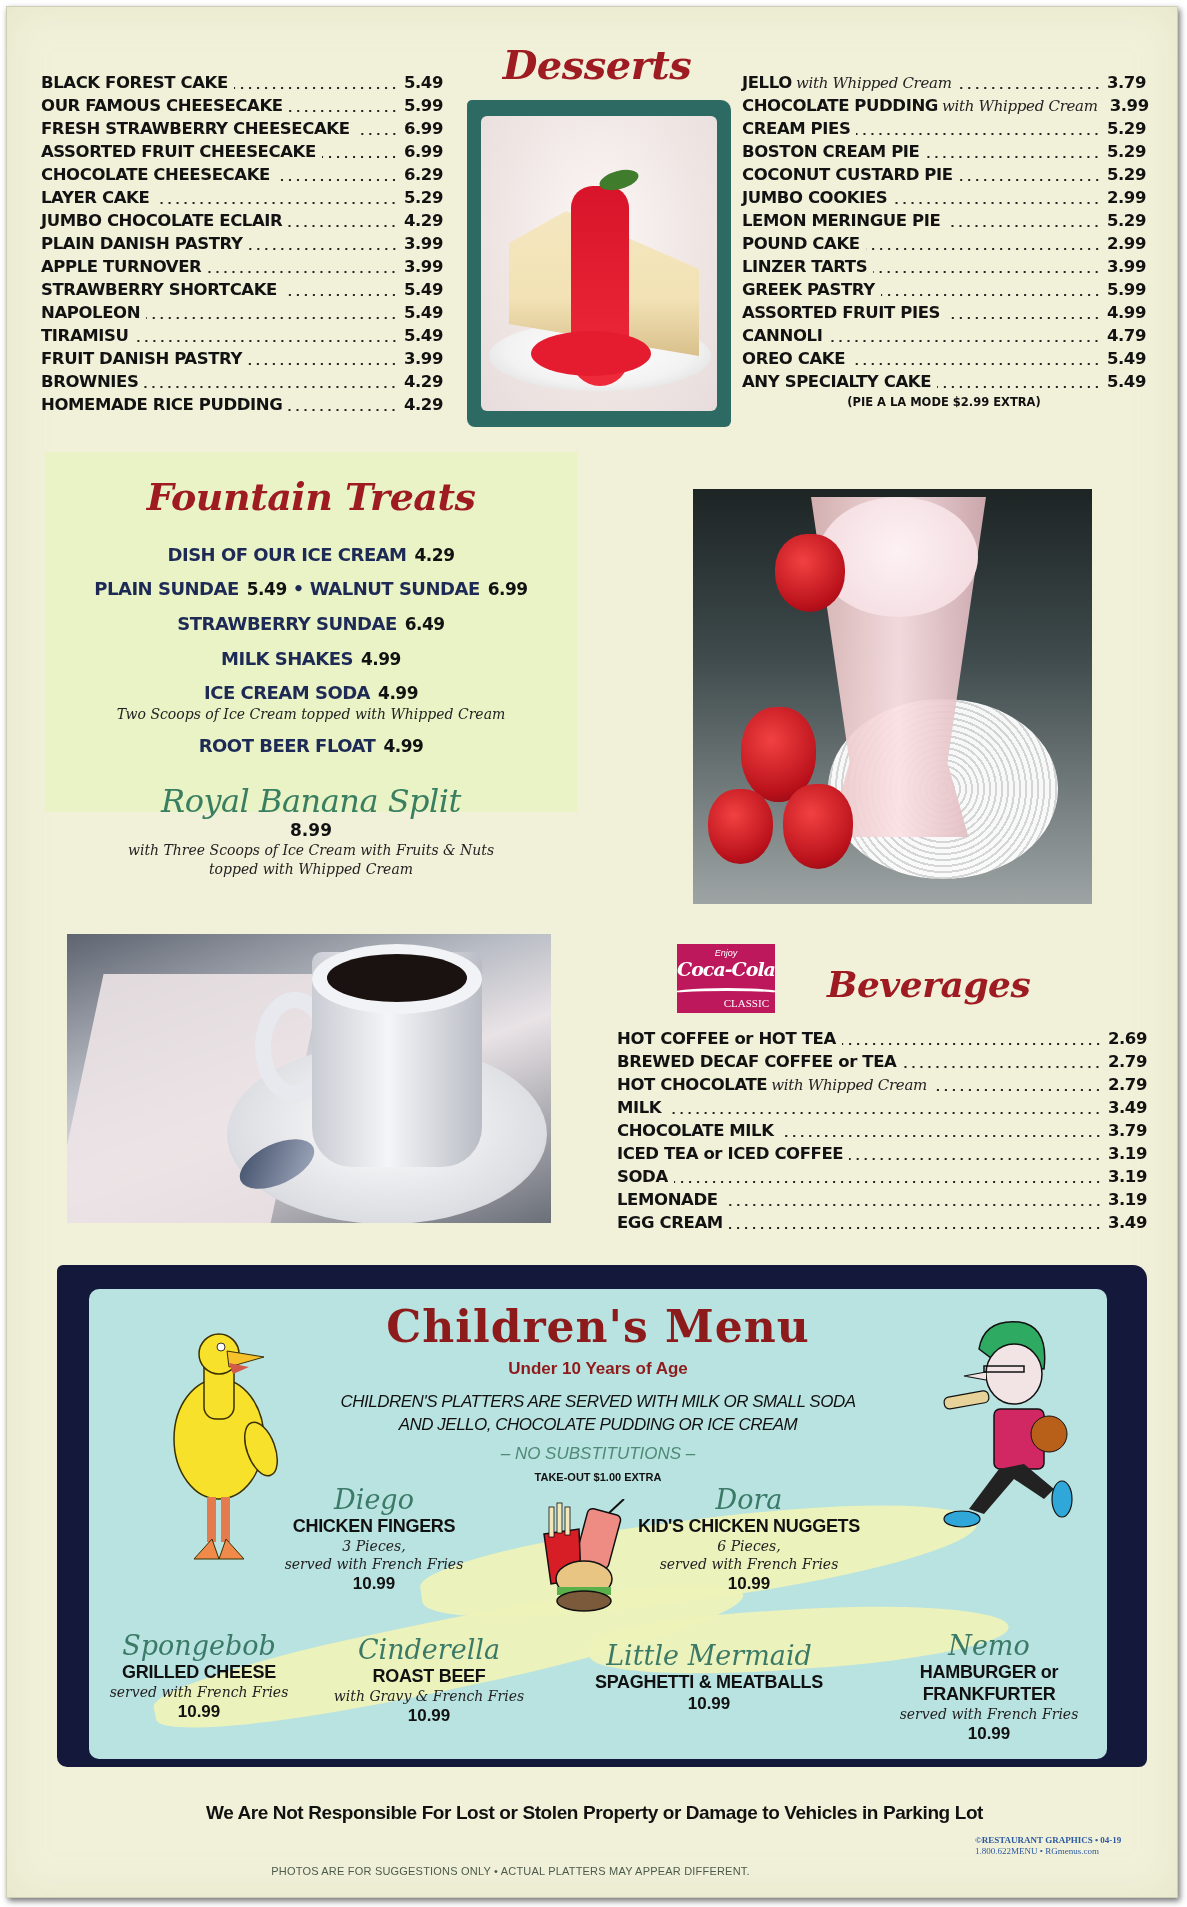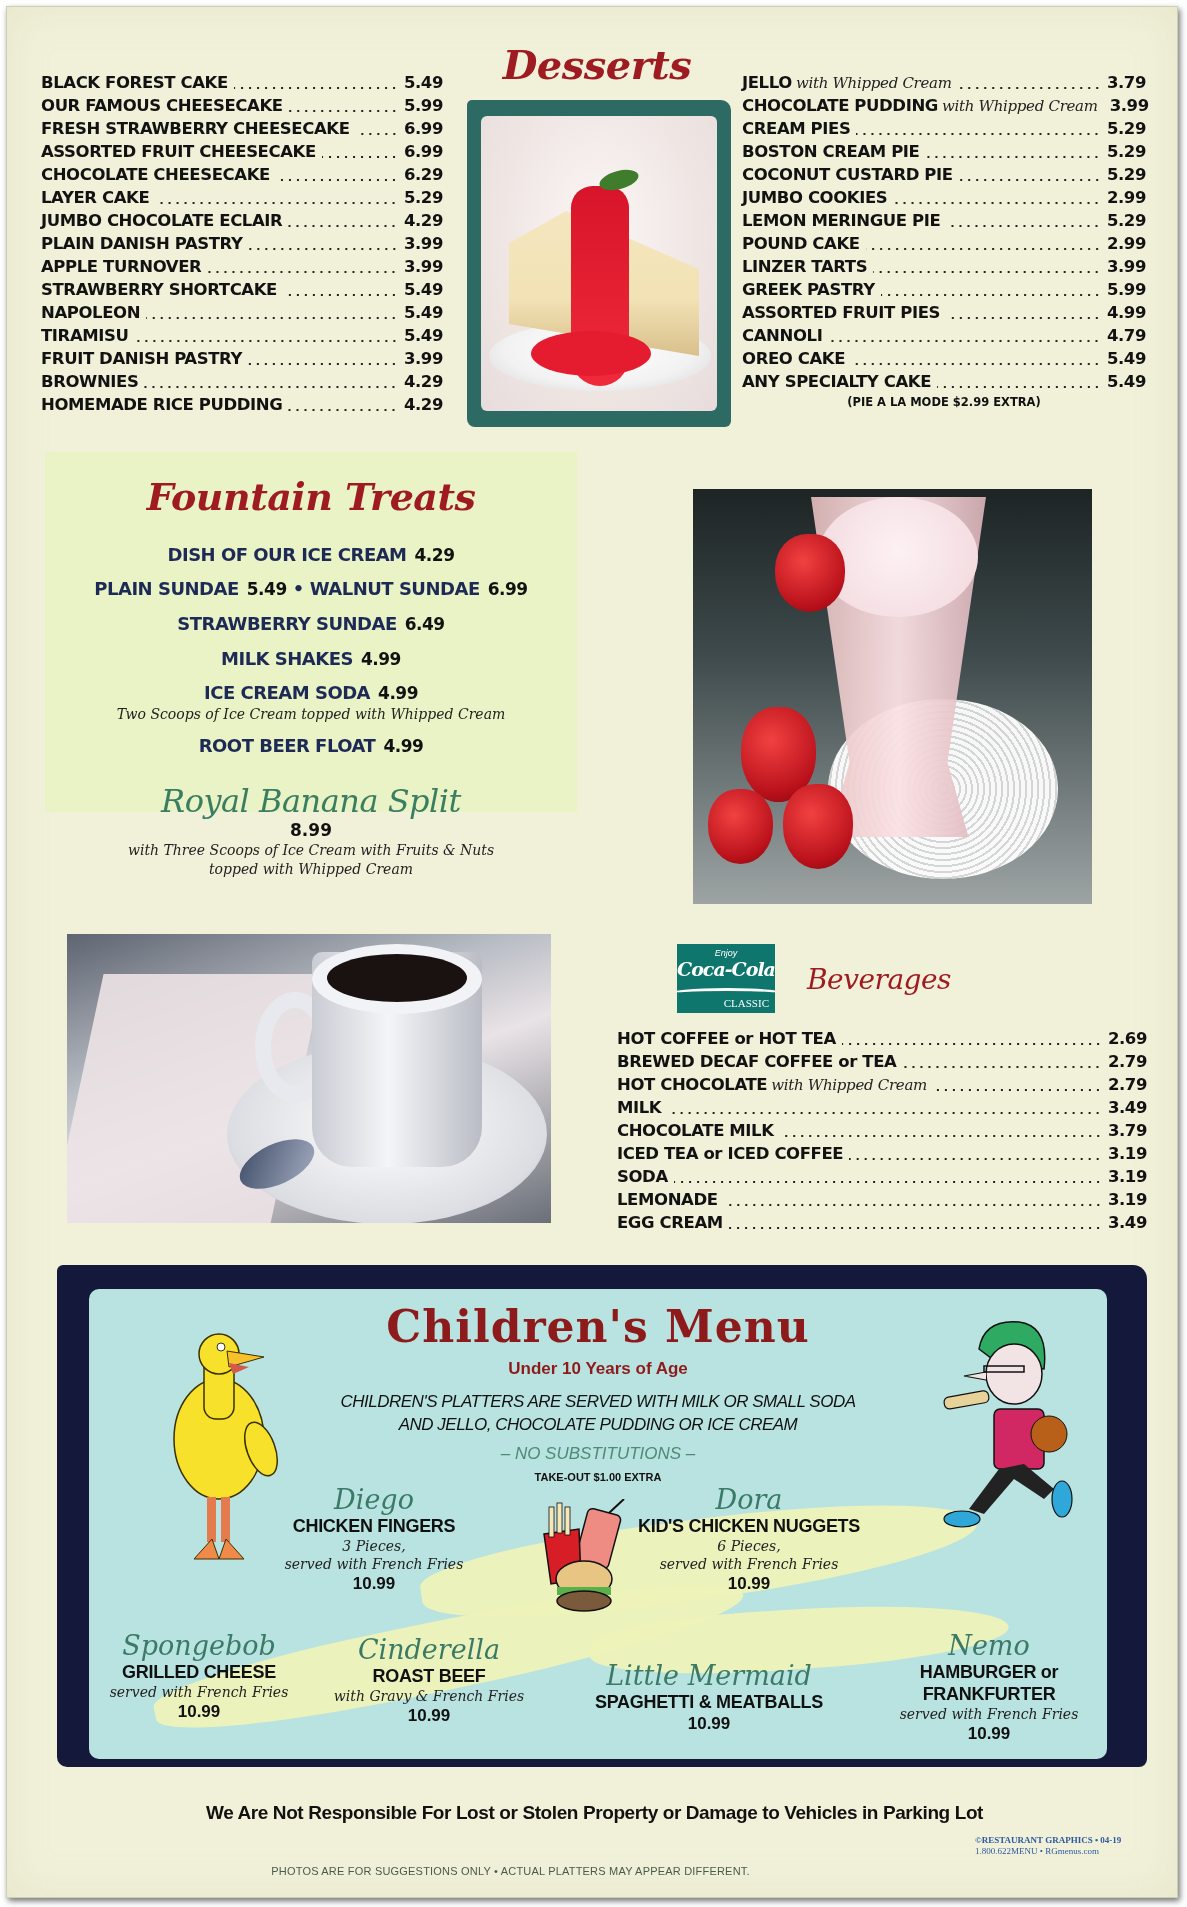--- a/index.html
+++ b/index.html
@@ -102,26 +102,26 @@
   .saucer { position: absolute; left: 160px; top: 110px; width: 320px; height: 180px; border-radius: 50%;
     background: radial-gradient(ellipse at 50% 45%, #ffffff, #dcdde2 70%, #9ea2ab); }
   .cup { position: absolute; left: 245px; top: 18px; width: 170px; height: 215px; border-radius: 10px 10px 40px 40px;
     background: linear-gradient(90deg, #c9ccd3, #f4f5f8 45%, #b9bcc4); }
   .cup-rim { position: absolute; left: 245px; top: 10px; width: 170px; height: 70px; border-radius: 50%; background: #f2f3f6; }
   .coffee { position: absolute; left: 260px; top: 20px; width: 140px; height: 48px; border-radius: 50%; background: #1a1210; }
   .handle { position: absolute; left: 188px; top: 58px; width: 80px; height: 110px; border: 16px solid #e8e9ee; border-radius: 50%; }
   .spoon { position: absolute; left: 170px; top: 210px; width: 80px; height: 40px; border-radius: 50%; background: linear-gradient(135deg, #3f4d68, #a3acc0); transform: rotate(-25deg); }
 
   
-  .coke-logo { left: 670px; top: 937px; width: 98px; height: 69px; background: #0f766e; color: #fff; text-align: center; overflow: hidden; }
+  .coke-logo { left: 670px; top: 937px; width: 98px; height: 69px; background: #be185d; color: #fff; text-align: center; overflow: hidden; }
   .coke-logo .enjoy { position: absolute; top: 4px; left: 0; width: 100%; font-size: 9px; font-style: italic; }
   .coke-logo .brand { position: absolute; top: 14px; left: 0; width: 100%; font-family: "DejaVu Serif", serif; font-style: italic; font-weight: bold; font-size: 19px; letter-spacing: -1px; }
   .coke-logo .wave { position: absolute; left: -10px; top: 44px; width: 120px; height: 12px; border-radius: 50%; border-top: 3px solid #fff; }
   .coke-logo .classic { position: absolute; bottom: 4px; right: 6px; font-family: "Liberation Serif", serif; font-size: 11px; }
-  .beverages-title { left: 800px; top: 956px; font-size: 28px; font-weight: normal; }
+  .beverages-title { left: 820px; top: 956px; font-size: 36px; font-weight: bold; }
 
   
   .kids-frame { left: 50px; top: 1258px; width: 1090px; height: 502px; background: #14183a;
     border-radius: 6px 14px 8px 10px; }
   .kids-panel { left: 82px; top: 1282px; width: 1018px; height: 470px; background: #b9e3e0; border-radius: 10px; overflow: hidden; }
   .swash { position: absolute; background: #eef2b8; border-radius: 40% 60% 50% 50%; opacity: 0.95; }
   .kids-title { position: absolute; left: 0; width: 100%; top: 12px; text-align: center; font-family: "DejaVu Serif", serif; font-weight: bold; font-size: 44px; color: #8d1b1b; letter-spacing: 1px; }
   .kids-sub { position: absolute; left: 0; width: 100%; top: 70px; text-align: center; font-weight: bold; font-size: 17px; color: #8d1b1b; }
   .kids-note { position: absolute; left: 0; width: 100%; text-align: center; font-size: 17px; color: #111; font-style: italic; letter-spacing: -0.5px; }
   .kids-nosub { position: absolute; left: 0; width: 100%; top: 155px; text-align: center; font-size: 17px; color: #4e8a76; font-style: italic; }
@@ -483,21 +483,21 @@
       <div class="price">10.99</div>
     </div>
 
     <div class="kid-item" style="left:230px; top:346px; width:220px;">
       <div class="char">Cinderella</div>
       <div class="dish">ROAST BEEF</div>
       <div class="desc">with Gravy &amp; French Fries</div>
       <div class="price">10.99</div>
     </div>
 
-    <div class="kid-item" style="left:490px; top:352px; width:260px;margin-top:20px;">
+    <div class="kid-item" style="left:490px; top:352px; width:260px;">
       <div class="char">Little Mermaid</div>
       <div class="dish">SPAGHETTI &amp; MEATBALLS</div>
       <div class="price">10.99</div>
     </div>
 
     <div class="kid-item" style="left:800px; top:322px; width:200px;margin-top:20px;">
       <div class="char">Nemo</div>
       <div class="dish">HAMBURGER or</div>
       <div class="dish">FRANKFURTER</div>
       <div class="desc">served with French Fries</div>

